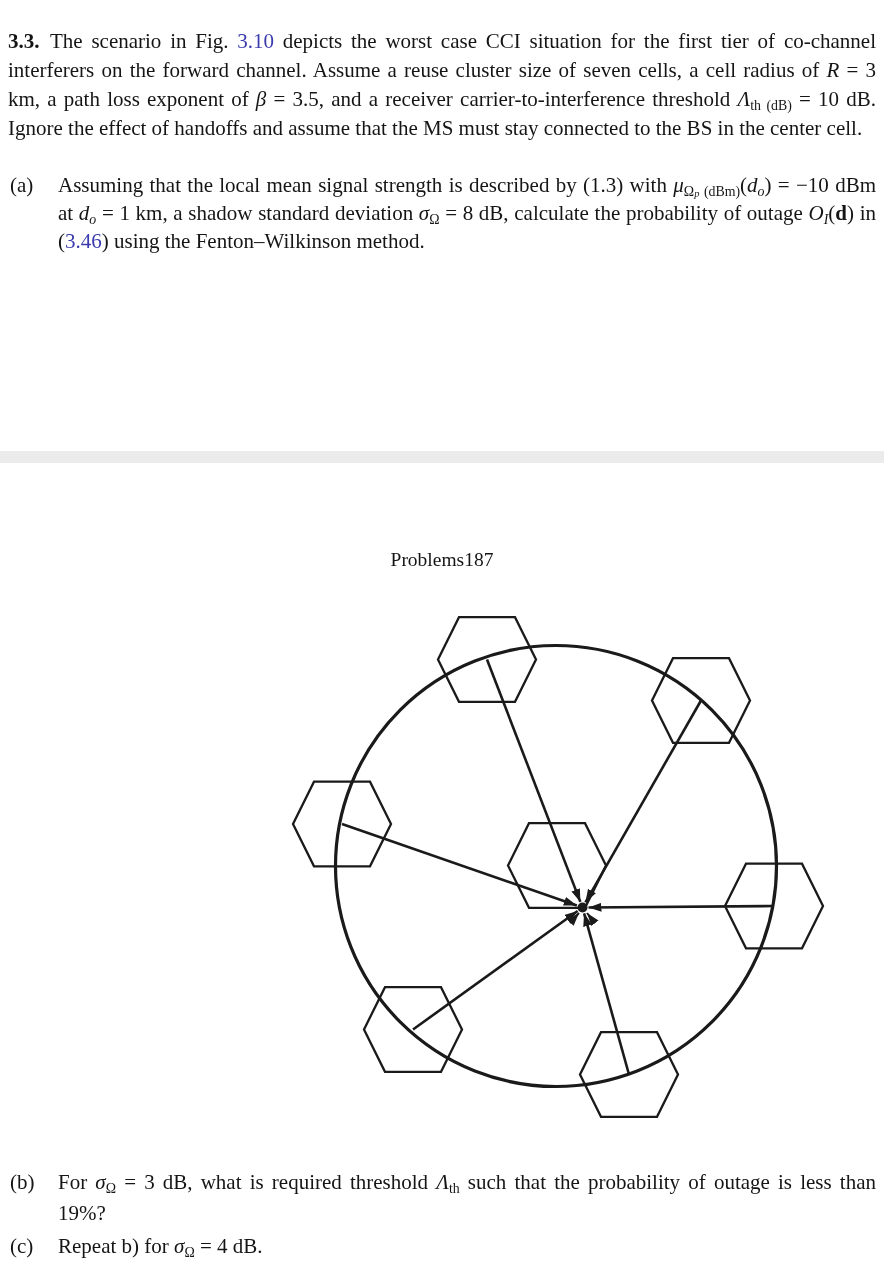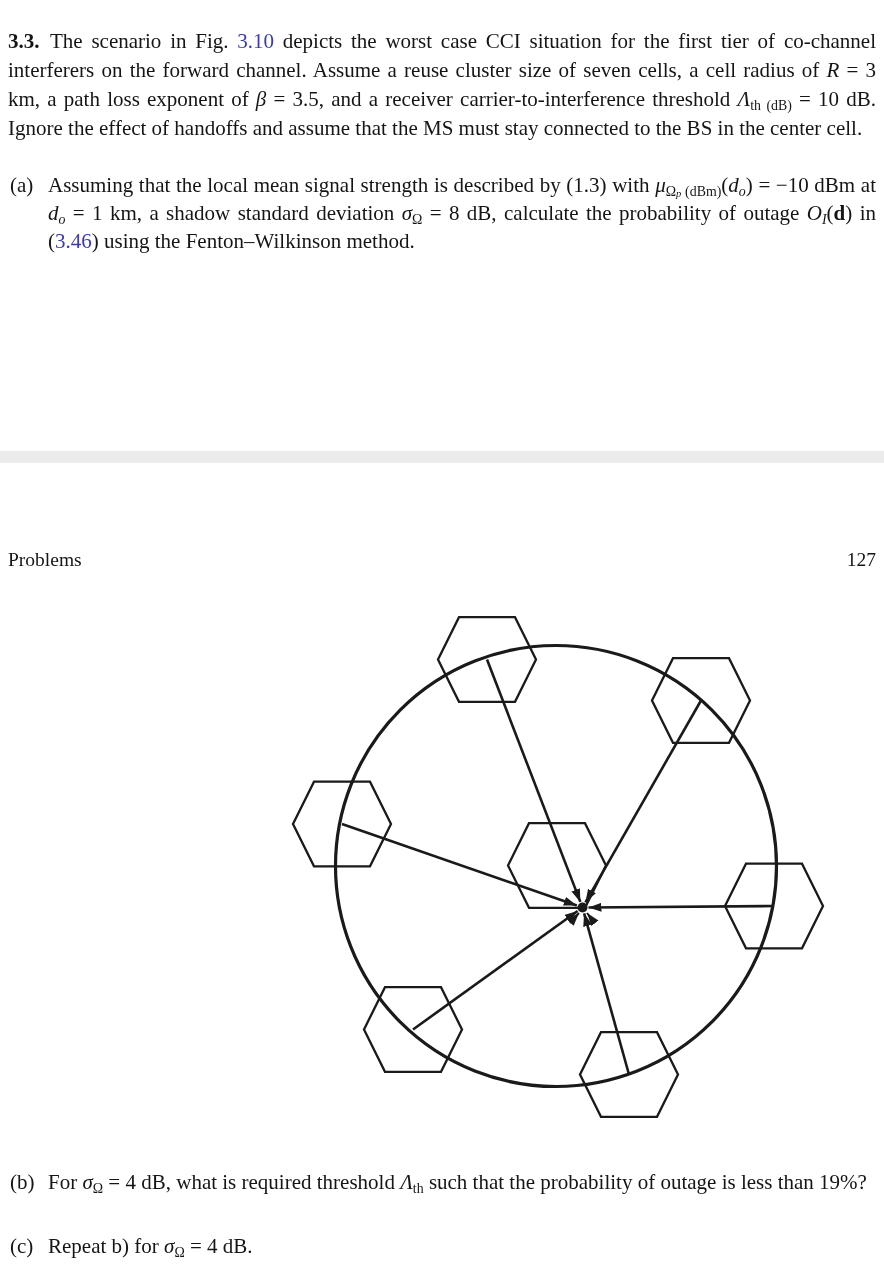--- a/index.html
+++ b/index.html
@@ -10,31 +10,31 @@
     font-family:"Liberation Serif", serif;
   }
   .abs{position:absolute;}
   
   #p1{
     left:8px; top:6px; width:868px;
     font-size:21px; line-height:29px; text-align:justify;
   }
   
   .item{width:868px; font-size:21px; text-align:justify;}
-  .item .ibody{margin-left:40px;}
+  .item .ibody{margin-left:50px;}
   .item .ilabel{position:absolute; left:2px; top:0;}
   #item-a{left:8px; top:171px; line-height:28px;}
   #item-b{left:8px; top:1167px; line-height:31px;}
   #item-c{left:8px; top:1231px; line-height:31px;}
   
   #band{left:0; top:451px; width:884px; height:12px; background:var(--band,#ebebeb);}
   
   #runhead{
     left:8px; top:549px; width:868px; font-size:19.5px;
-    display:flex; justify-content:space-between; align-items:baseline;
+    display:flex; justify-content:center; align-items:baseline;
   }
   
   #caption{left:8px; top:609px; width:256px; font-size:19px; line-height:25px;}
   
   #figure-svg{left:270px; top:600px; width:614px; height:540px;}
   
   .b{font-weight:bold;}
   .i{font-style:italic;}
   .link{color:var(--link,#3b3baf);}
   .sub{font-size:0.66em; position:relative; top:0.26em; line-height:0;}
@@ -49,21 +49,21 @@
 
   <div id="item-a" class="abs item">
     <span class="ilabel">(a)</span>
     <div class="ibody"><span>Assuming that the local mean signal strength is described by (1.3) with </span><span class="i">μ</span><span class="sub">Ω</span><span class="sub2 i">p</span><span class="sub"> (dBm)</span><span>(</span><span class="i">d</span><span class="sub i">o</span><span>) = −10 dBm at </span><span class="i">d</span><span class="sub i">o</span><span> = 1 km, a shadow standard deviation </span><span class="i">σ</span><span class="sub">Ω</span><span> = 8 dB, calculate the probability of outage </span><span class="i">O</span><span class="sub i">I</span><span>(</span><span class="b">d</span><span>) in (</span><span class="link">3.46</span><span>) using the Fenton–Wilkinson method.</span></div>
   </div>
 
   <div id="band" class="abs"></div>
 
   <div id="runhead" class="abs">
     <span>Problems</span>
-    <span>127</span>
+    <span>187</span>
   </div>
 
 
   <svg id="figure-svg" class="abs" viewBox="270 600 614 540" xmlns="http://www.w3.org/2000/svg">
     <defs>
       <marker id="arrow" markerUnits="userSpaceOnUse" markerWidth="15" markerHeight="11" refX="13" refY="4.5" orient="auto">
         <path d="M0,0 L13,4.5 L0,9 Z" fill="#1a1a1a"></path>
       </marker>
     </defs>
     <g id="fig-g">
@@ -82,21 +82,21 @@
         <line x1="413" y1="1029.5" x2="577.6302490768235" y2="911.0050714609293" stroke="#1a1a1a" stroke-width="2.6" marker-end="url(#arrow)"></line>
         <line x1="629" y1="1074.5" x2="584.1094331135421" y2="913.2801146228284" stroke="#1a1a1a" stroke-width="2.6" marker-end="url(#arrow)"></line>
         <line x1="570" y1="923" x2="579" y2="913" stroke="#1a1a1a" stroke-width="2" marker-end="url(#arrow)"></line>
         <line x1="594" y1="922" x2="587" y2="913" stroke="#1a1a1a" stroke-width="2" marker-end="url(#arrow)"></line>
         <circle cx="582.5" cy="907.5" r="5" fill="#1a1a1a" stroke="none"></circle>
       </g>
   </svg>
 
   <div id="item-b" class="abs item">
     <span class="ilabel">(b)</span>
-    <div class="ibody"><span>For </span><span class="i">σ</span><span class="sub">Ω</span><span> = 4 dB, what is required threshold </span><span class="i">Λ</span><span class="sub">th</span><span> such that the probability of outage is less than 19%?</span></div>
+    <div class="ibody"><span>For </span><span class="i">σ</span><span class="sub">Ω</span><span> = 3 dB, what is required threshold </span><span class="i">Λ</span><span class="sub">th</span><span> such that the probability of outage is less than 19%?</span></div>
   </div>
 
   <div id="item-c" class="abs item">
     <span class="ilabel">(c)</span>
     <div class="ibody"><span>Repeat b) for </span><span class="i">σ</span><span class="sub">Ω</span><span> = 4 dB.</span></div>
   </div>
 
 </div>
 
 </body></html>

